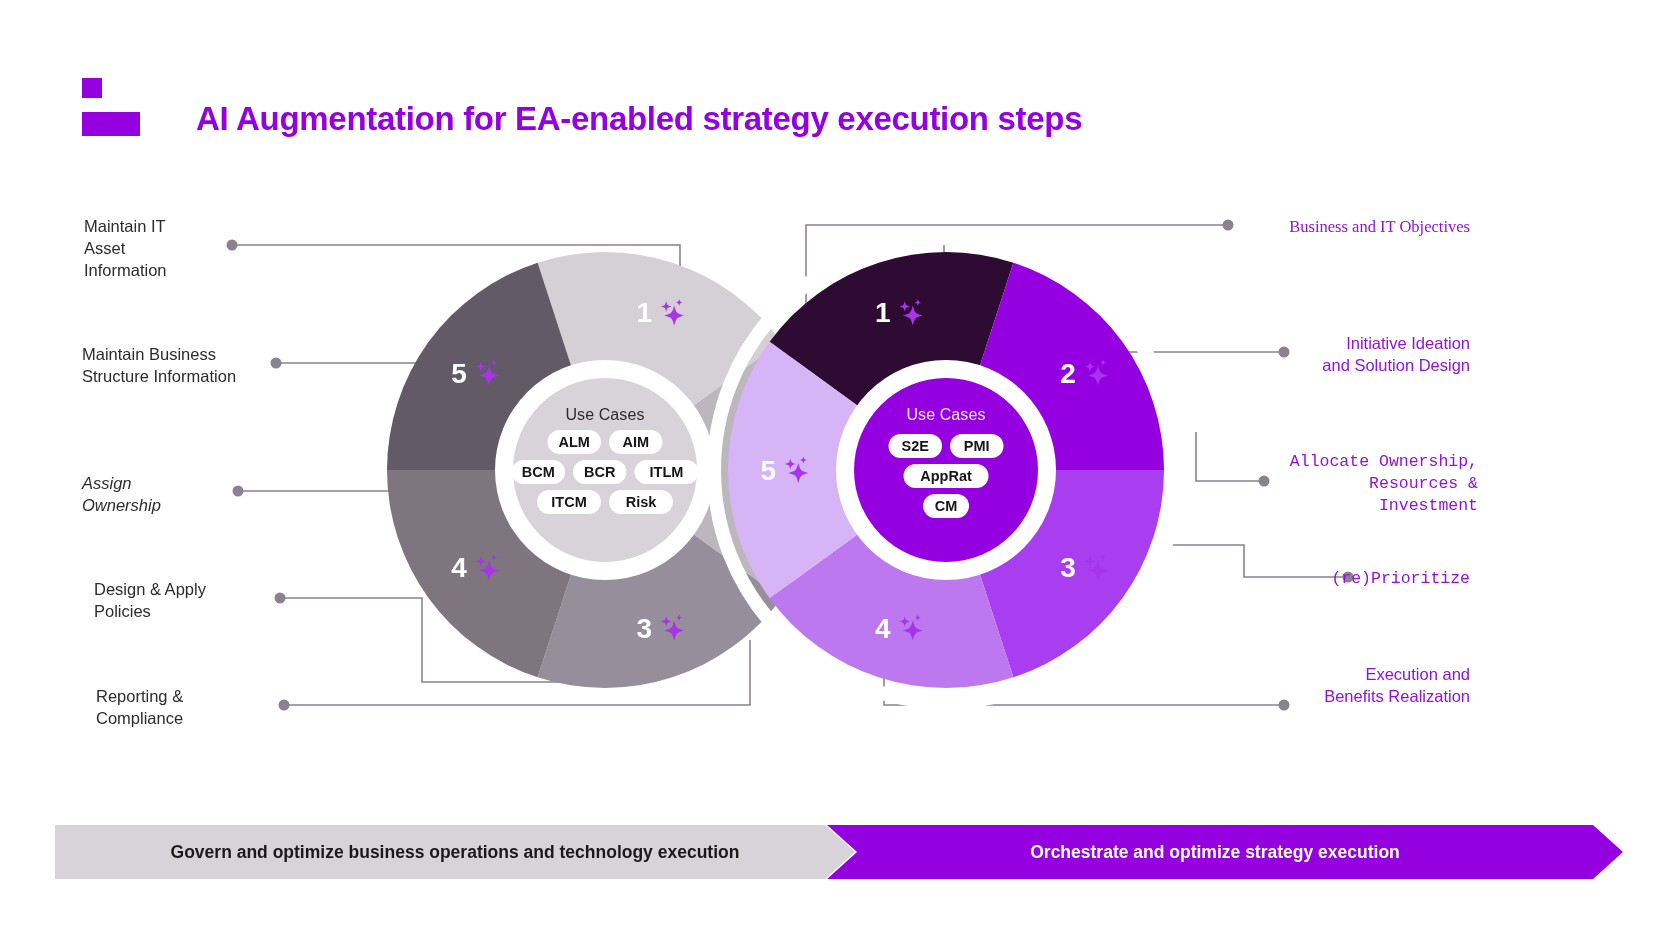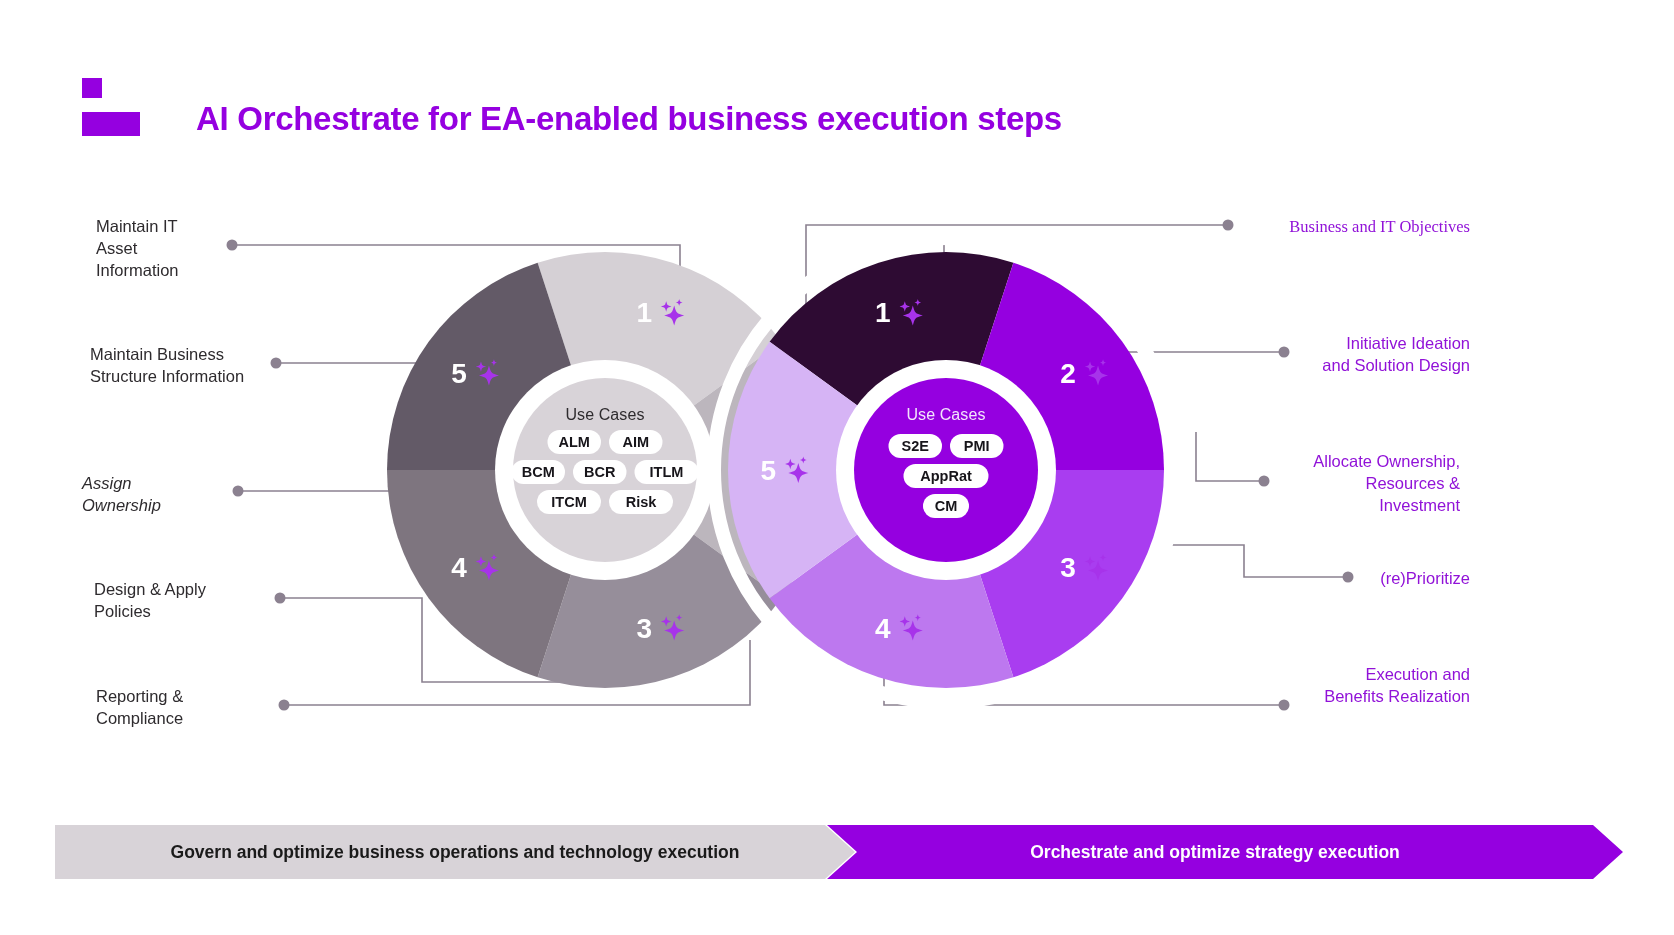--- a/index.html
+++ b/index.html
@@ -54,21 +54,21 @@
 </head>
 <body>
 
 <div id="root">
 
   <div class="logo-mark">
     <div class="logo-sq-small"></div>
     <div class="logo-sq-wide"></div>
   </div>
 
-  <div class="page-title">AI Orchestrate for EA-enabled business execution steps</div>
+  <div class="page-title">AI Augmentation for EA-enabled strategy execution steps</div>
 
   <div class="stage">
 
     <svg width="1674" height="800">
       <g stroke="#8b8190" stroke-width="1.6" fill="none">
 
         <path d="M232,245 L680,245 L680,300"></path>
         <path d="M276,363 L420,363 L420,470"></path>
         <path d="M238,491 L418,491"></path>
         <path d="M280,598 L422,598 L422,682 L604,682"></path>
@@ -205,30 +205,30 @@
           </g>
           <text x="768.3199999999999" y="480" text-anchor="middle" font-family="&quot;Liberation Sans&quot;, sans-serif" font-size="28" font-weight="bold" fill="#ffffff">5</text>
           <g>
             <path d="M 798.3199999999999 463 C 800.52 470.8, 800.52 470.8, 808.3199999999999 473 C 800.52 475.2, 800.52 475.2, 798.3199999999999 483 C 796.1199999999999 475.2, 796.1199999999999 475.2, 788.3199999999999 473 C 796.1199999999999 470.8, 796.1199999999999 470.8, 798.3199999999999 463 Z" fill="#a733ea"></path>
             <path d="M 790.3199999999999 458.8 C 791.4639999999999 462.856, 791.4639999999999 462.856, 795.52 464 C 791.4639999999999 465.144, 791.4639999999999 465.144, 790.3199999999999 469.2 C 789.1759999999999 465.144, 789.1759999999999 465.144, 785.1199999999999 464 C 789.1759999999999 462.856, 789.1759999999999 462.856, 790.3199999999999 458.8 Z" fill="#a733ea"></path>
             <path d="M 803.3199999999999 456.6 C 804.068 459.252, 804.068 459.252, 806.7199999999999 460 C 804.068 460.748, 804.068 460.748, 803.3199999999999 463.4 C 802.5719999999999 460.748, 802.5719999999999 460.748, 799.92 460 C 802.5719999999999 459.252, 802.5719999999999 459.252, 803.3199999999999 456.6 Z" fill="#a733ea"></path>
           </g>
         </g>
     </svg>
 
-    <div class="side-label left" style="left:96px; top:216px;">Maintain IT<br>Asset<br>Information</div>
-    <div class="side-label left" style="left:82px; top:344px;margin-left:8px;">Maintain Business<br>Structure Information</div>
+    <div class="side-label left" style="left:84px; top:216px;">Maintain IT<br>Asset<br>Information</div>
+    <div class="side-label left" style="left:82px; top:344px;">Maintain Business<br>Structure Information</div>
     <div class="side-label left" style="left:82px; top:473px;font-style:italic;">Assign<br>Ownership</div>
     <div class="side-label left" style="left:94px; top:579px;">Design &amp; Apply<br>Policies</div>
     <div class="side-label left" style="left:96px; top:686px;">Reporting &amp;<br>Compliance</div>
 
     <div class="side-label right" style="right:204px; top:216px;font-family:Liberation Serif, serif;">Business and IT Objectives</div>
     <div class="side-label right" style="right:204px; top:333px;margin-left:35px;">Initiative Ideation<br>and Solution Design</div>
-    <div class="side-label right" style="right:214px; top:451px;">Allocate Ownership,<br>Resources &amp;<br>Investment</div>
-    <div class="side-label right" style="right:204px; top:568px;">(re)Prioritize</div>
+    <div class="side-label right" style="right:196px; top:451px;font-family:Liberation Mono, monospace;">Allocate Ownership,<br>Resources &amp;<br>Investment</div>
+    <div class="side-label right" style="right:204px; top:568px;font-family:Liberation Mono, monospace;">(re)Prioritize</div>
     <div class="side-label right" style="right:204px; top:664px;">Execution and<br>Benefits Realization</div>
   </div>
 
   <div class="banner">
     <svg width="1568" height="54">
       <path id="banner-govern" d="M0,0 L770,0 L800,27 L770,54 L0,54 Z" fill="#d8d3d8"></path>
       <path id="banner-orch" d="M772,0 L1538,0 L1568,27 L1538,54 L772,54 L802,27 Z" fill="#9500e0"></path>
     </svg>
     <div class="banner-label govern">Govern and optimize business operations and technology execution</div>
     <div class="banner-label orchestrate">Orchestrate and optimize strategy execution</div>

